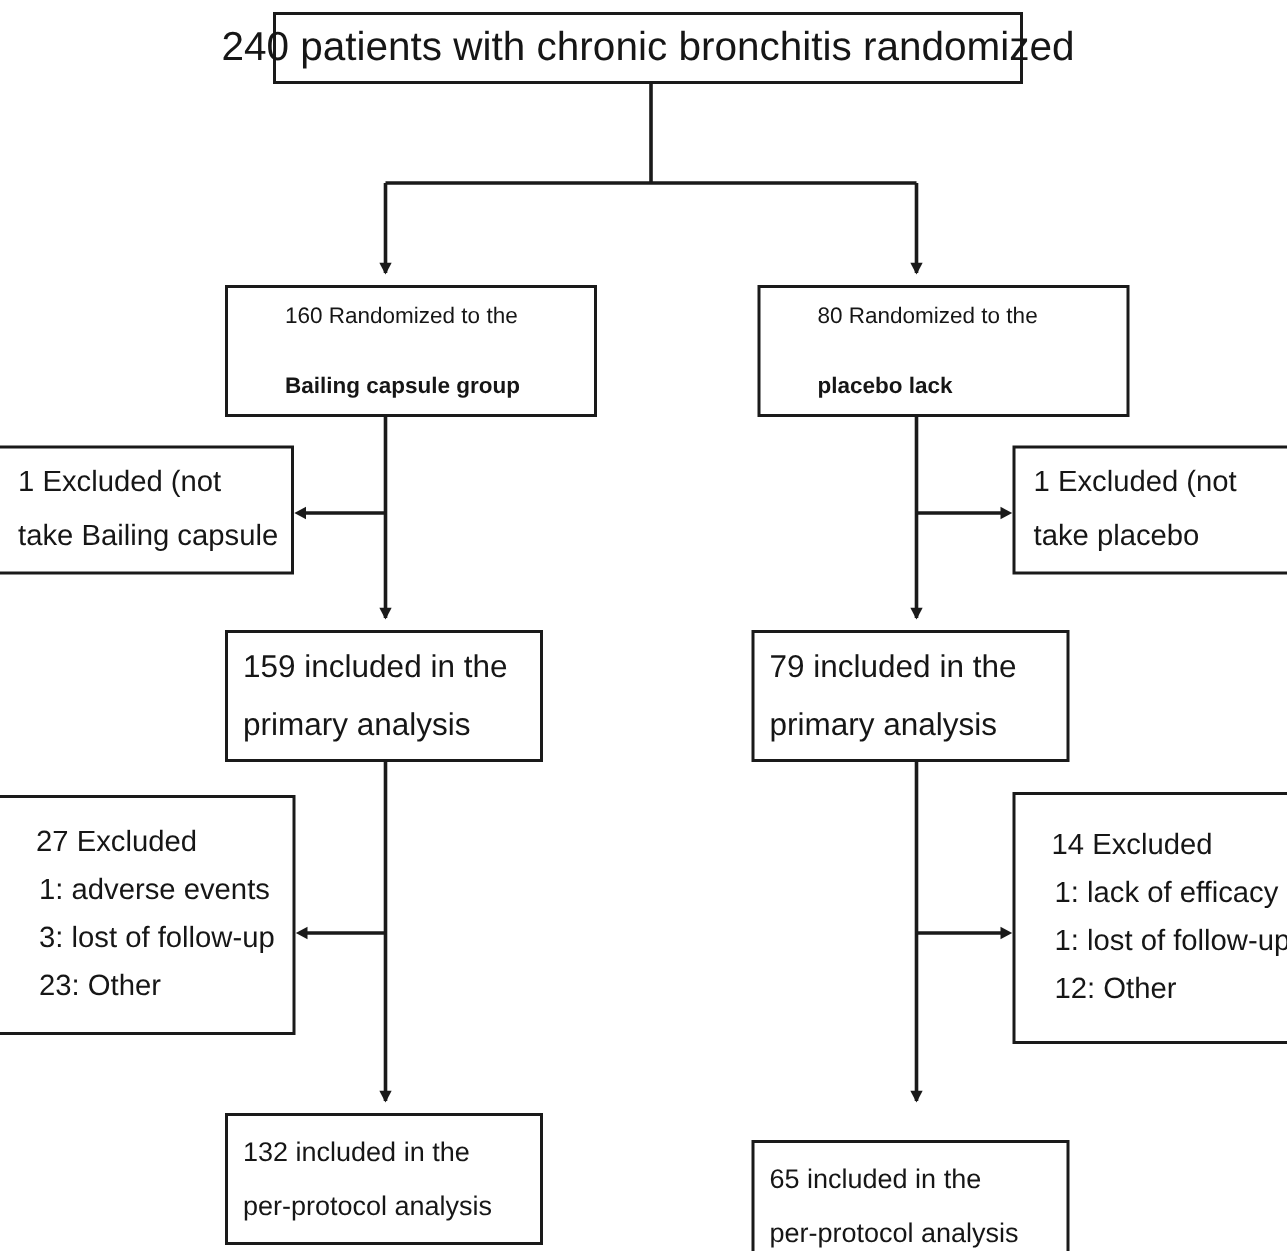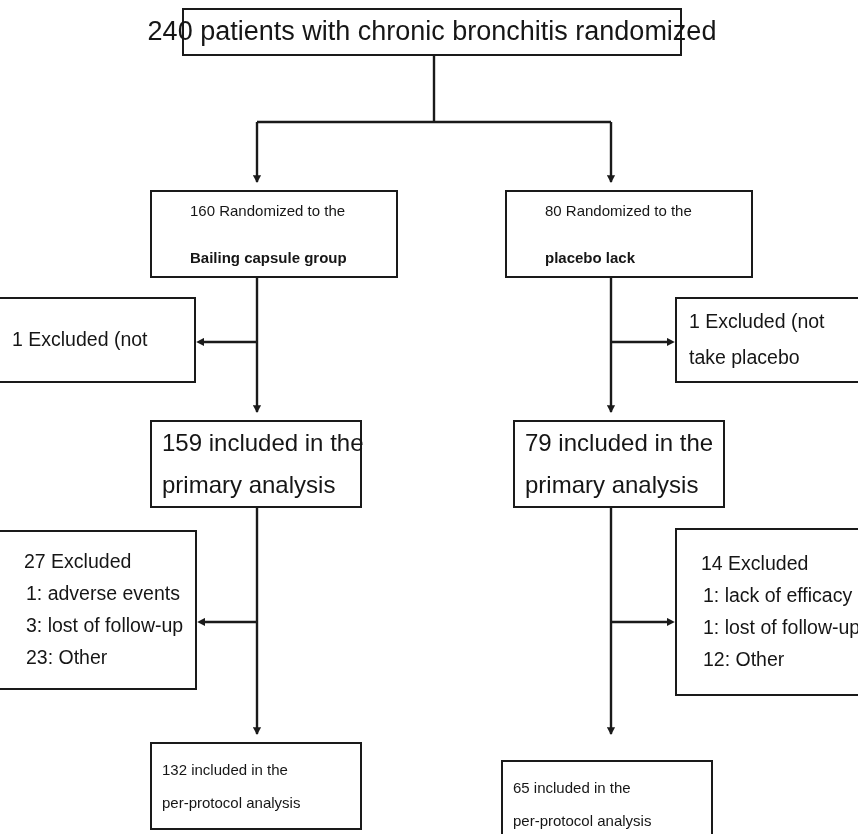--- a/index.html
+++ b/index.html
@@ -49,34 +49,34 @@
   .n-arm-r { left: 505px; top: 190px; }
   .n-arm .line { padding: 0 0 0 10px; }
   .n-arm .line + .line { margin-top: 32px; font-weight: bold; }
 
   .n-excl-small { height: 86px; font-size: 19.5px; }
   .n-excl-s-l { left: -2px;  top: 297px; width: 198px; }
   .n-excl-s-r { left: 675px; top: 297px; width: 185px; }
   .n-excl-small .line { padding: 0 0 0 12px; }
   .n-excl-small .line + .line { margin-top: 16px; }
 
-  .n-prim   { width: 212px; height: 88px; font-size: 24px; }
+  .n-prim   { width: 212px; height: 88px; font-size: 21px; }
   .n-prim-l { left: 150px; top: 420px; }
-  .n-prim-r { left: 501px; top: 420px; margin-left: 12px; }
+  .n-prim-r { left: 501px; top: 420px; }
   .n-prim .line { padding: 0 0 0 10px; }
   .n-prim .line + .line { margin-top: 18px; }
 
   .n-excl-big { font-size: 19.5px; }
   .n-excl-b-l { left: -2px;  top: 530px; width: 199px; height: 160px; }
   .n-excl-b-r { left: 675px; top: 528px; width: 185px; height: 168px; }
   .n-excl-big .line { padding: 0 0 0 24px; }
   .n-excl-big .line.sub { padding-left: 26px; }
   .n-excl-big .line + .line { margin-top: 12px; }
 
-  .n-pp   { width: 212px; height: 88px; font-size: 15px; }
+  .n-pp   { width: 212px; height: 88px; font-size: 18px; }
   .n-pp-l { left: 150px; top: 742px; }
   .n-pp-r { left: 501px; top: 760px; }
   .n-pp .line { padding: 0 0 0 10px; }
   .n-pp .line + .line { margin-top: 18px; }
 </style>
 </head>
 <body>
 
 <div id="canvas">
 
@@ -123,20 +123,21 @@
     <span class="line">Bailing capsule group</span>
   </div>
 
   <div class="node lead n-arm n-arm-r">
     <span class="line">80 Randomized to the</span>
     <span class="line">placebo lack</span>
   </div>
 
   <div class="node lead n-excl-small n-excl-s-l">
     <span class="line">1 Excluded (not</span>
+    <span class="line">take Bailing capsule</span>
   </div>
 
   <div class="node lead n-excl-small n-excl-s-r">
     <span class="line">1 Excluded (not</span>
     <span class="line">take placebo</span>
   </div>
 
   <div class="node lead n-prim n-prim-l">
     <span class="line">159 included in the</span>
     <span class="line">primary analysis</span>

